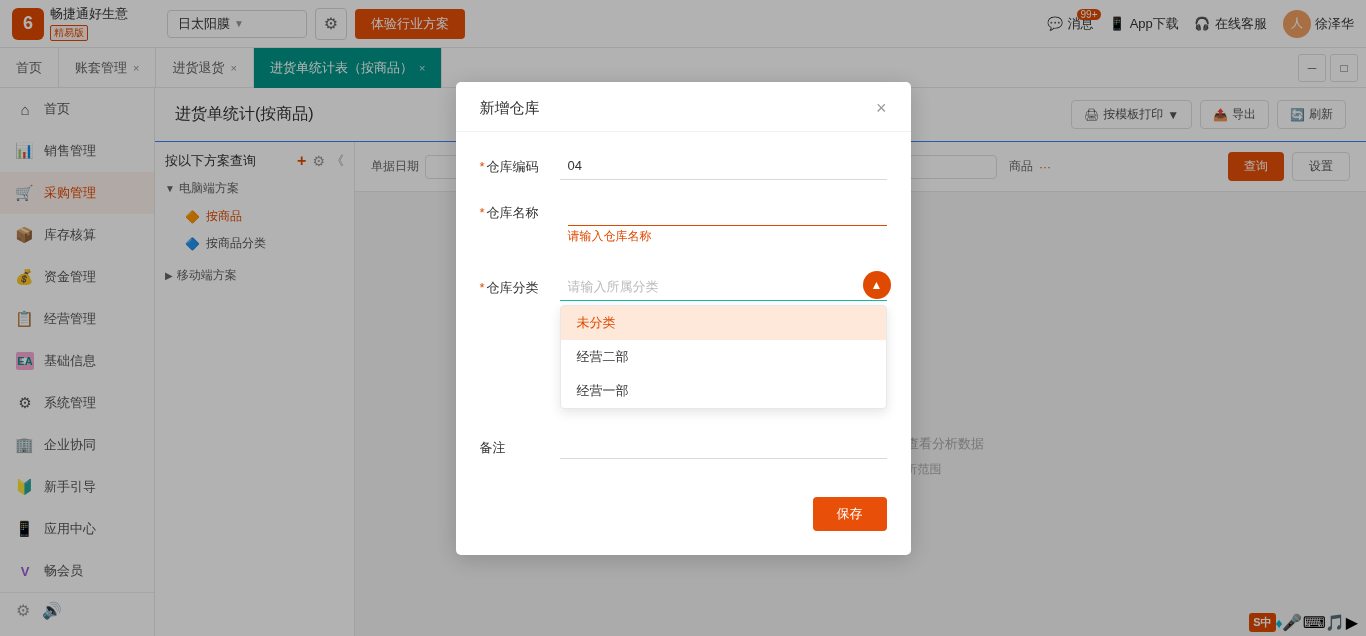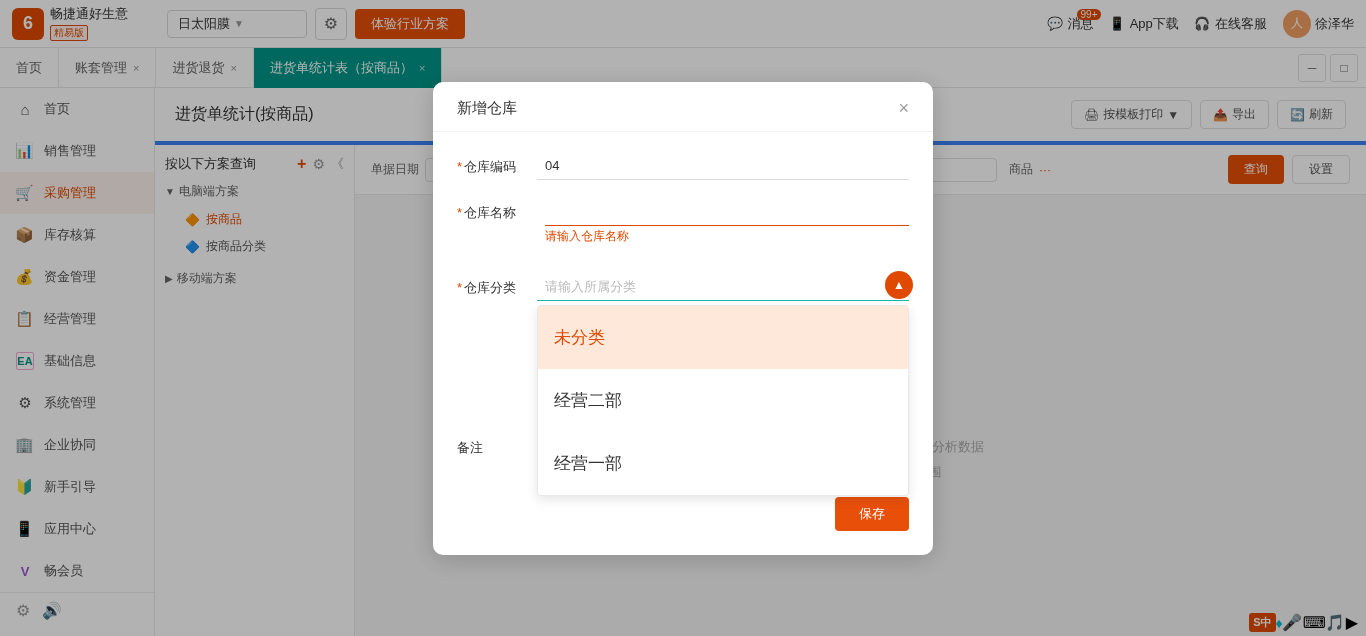--- a/index.html
+++ b/index.html
@@ -95,21 +95,21 @@
       cursor: pointer;
     }
     .sidebar-item.active { background: #fef3ee; color: #e04a00; }
     .sidebar-icon { width: 18px; height: 18px; display: flex; align-items: center; justify-content: center; font-size: 15px; }
 
     
     .content { flex: 1; overflow: auto; background: #f5f5f5; position: relative; }
     .content-header {
       background: #fff; padding: 12px 20px;
       display: flex; align-items: center; justify-content: space-between;
-      border-bottom: 4px solid #3b82f6;
+      border-bottom: 1px solid #3b82f6;
     }
     .page-title { font-size: 16px; color: #333; font-weight: 500; }
     .content-toolbar { display: flex; align-items: center; gap: 8px; }
     .toolbar-btn {
       display: flex; align-items: center; gap: 4px;
       border: 1px solid #e0e0e0; border-radius: 4px;
       padding: 5px 12px; font-size: 12px; color: #555; cursor: pointer; background: #fff;
     }
     .search-btn { background: #e8500a; color: #fff; border: none; border-radius: 4px; padding: 5px 16px; font-size: 12px; cursor: pointer; }
     .set-btn { border: 1px solid #e0e0e0; background: #fff; color: #555; border-radius: 4px; padding: 5px 16px; font-size: 12px; cursor: pointer; }
@@ -119,22 +119,22 @@
     .overlay {
       position: fixed; top: 0; left: 0; right: 0; bottom: 0;
       background: rgba(0,0,0,0.3);
       z-index: 100;
       display: flex; align-items: center; justify-content: center;
     }
 
     
     .modal {
       background: #fff;
-      border-radius: 10px;
-      width: 500px;
+      border-radius: 5px;
+      width: 455px;
       box-shadow: 0 4px 24px rgba(0,0,0,0.18);
       position: relative;
       z-index: 101;
       padding-bottom: 24px;
     }
     .modal-header {
       display: flex; align-items: center; justify-content: space-between;
       padding: 16px 24px 12px;
       border-bottom: 1px solid #f0f0f0;
     }
@@ -169,21 +169,21 @@
     }
     .category-input::placeholder { color: #bbb; }
     .category-arrow {
       width: 28px; height: 28px;
       background: #e04a00; border-radius: 50%;
       display: flex; align-items: center; justify-content: center;
       color: #fff; cursor: pointer; font-size: 12px;
       position: absolute; right: -4px; top: -2px;
     }
     .dropdown-item {
-      padding: 20px 16px; font-size: 17px; color: #333; cursor: pointer;
+      padding: 8px 16px; font-size: 13px; color: #333; cursor: pointer;
     }
     .dropdown-item.selected { background: #fde8da; color: #e04a00; }
 
     .modal-footer {
       display: flex; justify-content: flex-end; gap: 8px;
       padding: 0 24px;
     }
     .btn-save {
       background: #e8500a; color: #fff; border: none; border-radius: 4px;
       padding: 8px 24px; font-size: 13px; cursor: pointer;
@@ -280,21 +280,21 @@
     </div>
     <div class="sidebar-item">
       <span class="sidebar-icon">💰</span>
       <span>资金管理</span>
     </div>
     <div class="sidebar-item">
       <span class="sidebar-icon">📋</span>
       <span>经营管理</span>
     </div>
     <div class="sidebar-item">
-      <span class="sidebar-icon" style="font-size:11px;font-weight:bold;color:#009688;border:1px solid #f9a8d4;border-radius:2px;padding:1px 2px;">EA</span>
+      <span class="sidebar-icon" style="font-size:11px;font-weight:bold;color:#009688;border:6px solid #f9a8d4;border-radius:2px;padding:1px 2px;">EA</span>
       <span>基础信息</span>
     </div>
     <div class="sidebar-item">
       <span class="sidebar-icon">⚙</span>
       <span>系统管理</span>
     </div>
     <div class="sidebar-item">
       <span class="sidebar-icon">🏢</span>
       <span>企业协同</span>
     </div>

